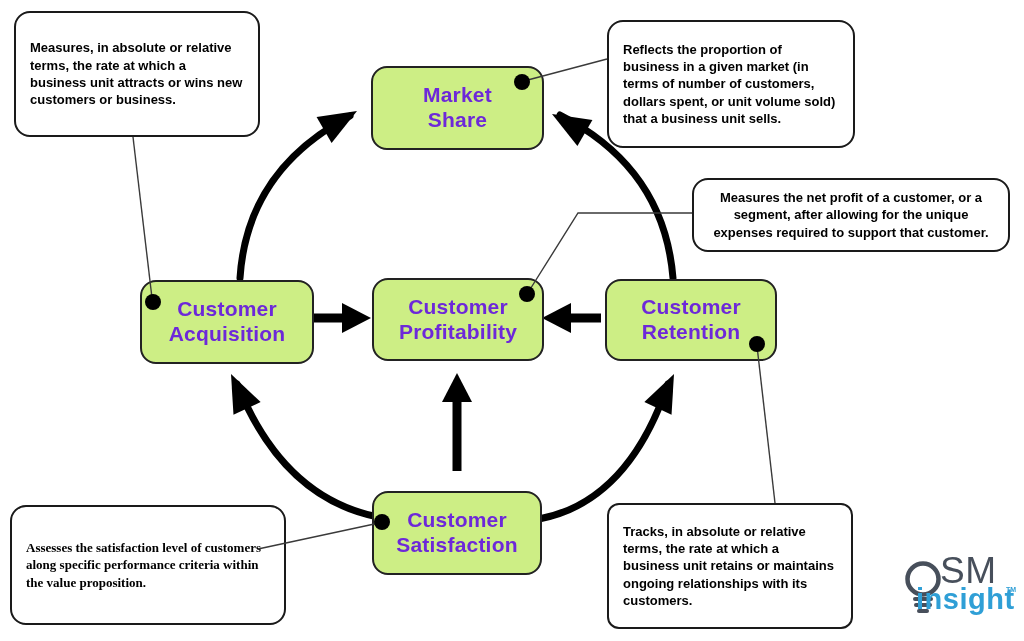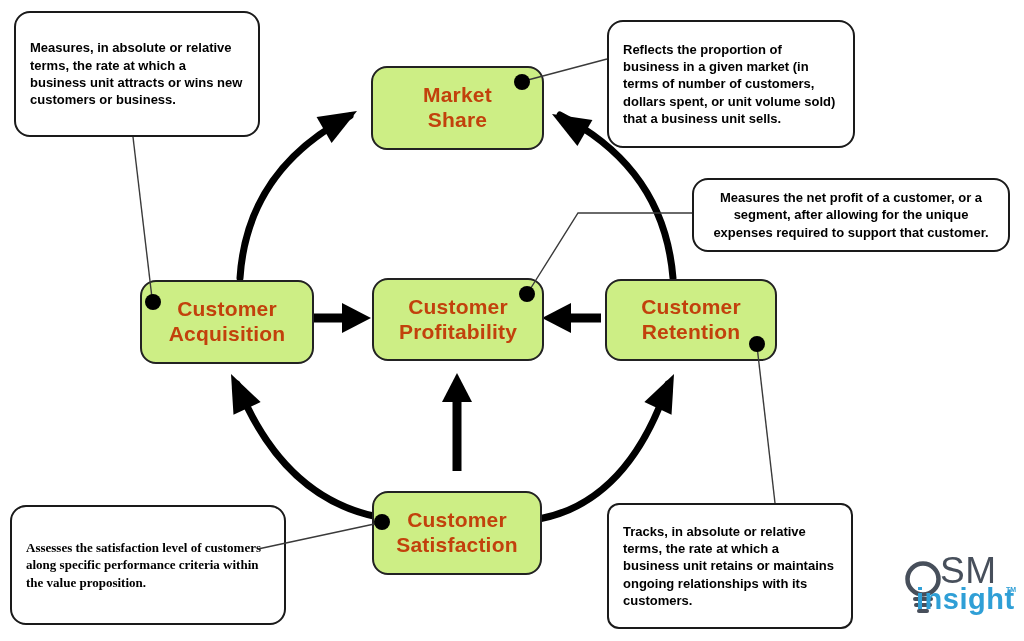--- a/index.html
+++ b/index.html
@@ -19,21 +19,21 @@
   .leader{stroke:#3a3a3a;stroke-width:1.4;fill:none;}
   .dot{fill:#000;}
   .node{
     position:absolute;z-index:2;
     background:var(--node-fill,#cdee85);
     border:2.5px solid var(--node-border,#222222);
     border-radius:16px;
     display:flex;align-items:center;justify-content:center;
     text-align:center;
     font-weight:bold;font-size:21px;line-height:1.18;
-    color:#c2410c;
+    color:#6d28d9;
     white-space:pre-line;
     letter-spacing:0.2px;
   }
   .callout{
     position:absolute;z-index:2;
     background:var(--callout-fill,#ffffff);
     border:2.5px solid #1a1a1a;
     border-radius:16px;
     display:flex;align-items:center;
     font-weight:bold;font-size:13px;line-height:1.33;

